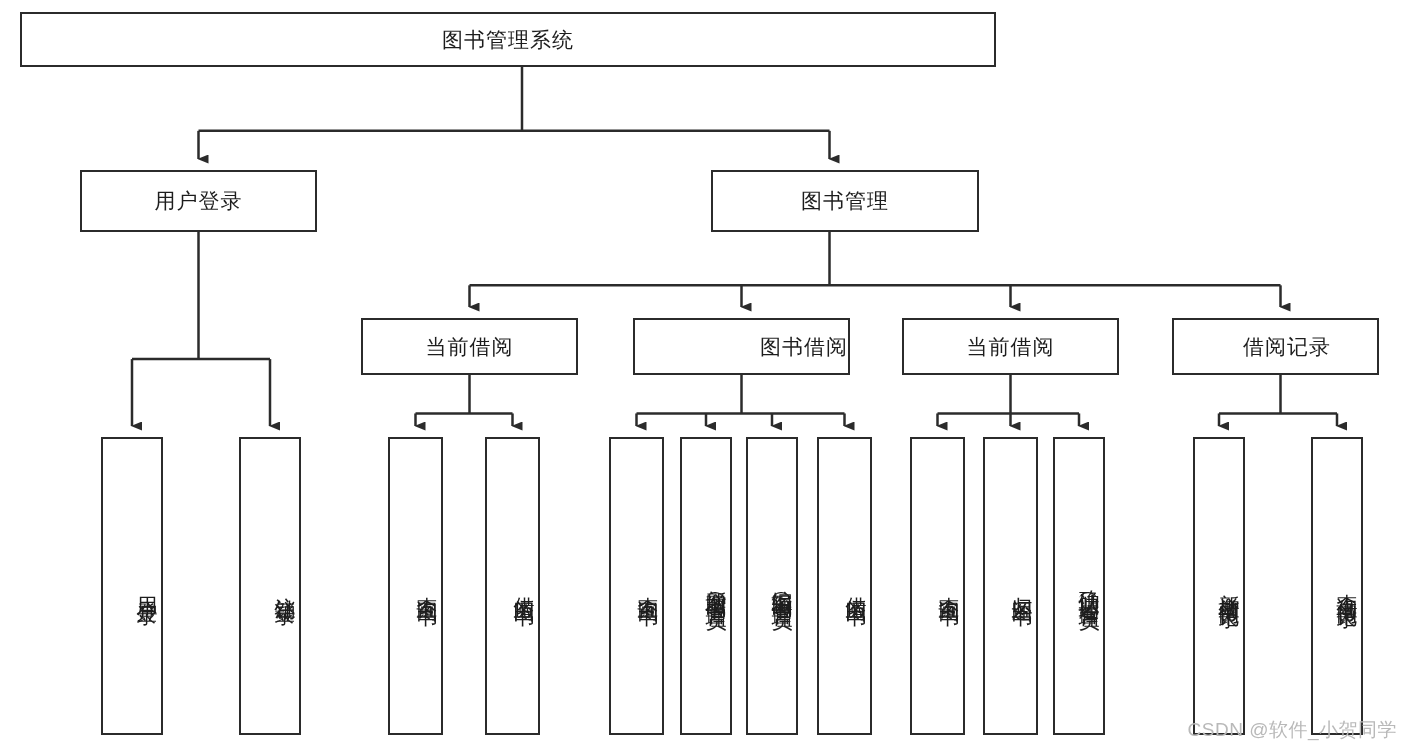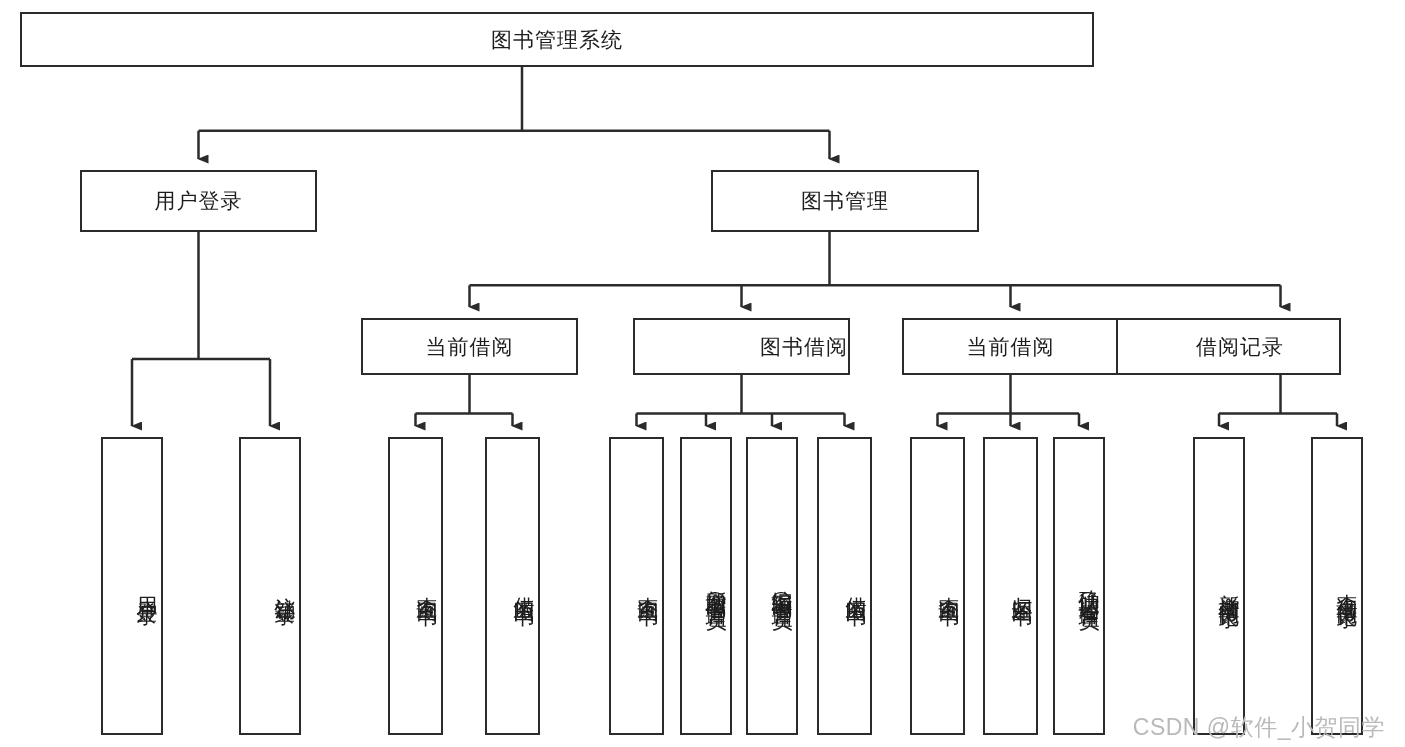--- a/index.html
+++ b/index.html
@@ -54,23 +54,23 @@
     justify-content: center;
   }
   .node.v .vtext {
     writing-mode: vertical-rl;
     text-orientation: upright;
     display: block;
     max-height: 100%;
   }
   .watermark {
     position: absolute;
-    right: 20px;
+    right: 8px;
     bottom: 4px;
-    font-size: 23px;
+    font-size: 19px;
     color: #b9b9b9;
     white-space: nowrap;
     letter-spacing: 0.5px;
   }
 </style>
 </head>
 <body>
 
 <div id="canvas">
 
@@ -110,41 +110,41 @@
         <line x1="937.5" y1="413.44" x2="937.5" y2="426" marker-end="url(#arrowhead)"></line>
         <line x1="1010.5" y1="413.44" x2="1010.5" y2="426" marker-end="url(#arrowhead)"></line>
         <line x1="1079" y1="413.44" x2="1079" y2="426" marker-end="url(#arrowhead)"></line>
         <line x1="1280.5" y1="375" x2="1280.5" y2="413.44"></line>
         <line x1="1219" y1="413.44" x2="1337" y2="413.44"></line>
         <line x1="1219" y1="413.44" x2="1219" y2="426" marker-end="url(#arrowhead)"></line>
         <line x1="1337" y1="413.44" x2="1337" y2="426" marker-end="url(#arrowhead)"></line>
       </g>
   </svg>
 
-  <div class="node root h" style="left: 20px; top: 12px; width: 1074px; height: 55px;">
+  <div class="node root h" style="left: 20px; top: 12px; width: 976px; height: 55px;">
     <span>图书管理系统</span>
   </div>
 
   <div class="node h" style="left: 80px; top: 170px; width: 237px; height: 62px;">
     <span>用户登录</span>
   </div>
   <div class="node h" style="left: 711px; top: 170px; width: 268px; height: 62px;">
     <span>图书管理</span>
   </div>
 
   <div class="node h" style="left: 361px; top: 318px; width: 217px; height: 57px;">
     <span>当前借阅</span>
   </div>
   <div class="node h" style="left: 633px; top: 318px; width: 217px; height: 57px; justify-content: flex-end;">
     <span>图书借阅</span>
   </div>
   <div class="node h" style="left: 902px; top: 318px; width: 217px; height: 57px; align-items: center;">
     <span>当前借阅</span>
   </div>
-  <div class="node h" style="left: 1116px; top: 318px; width: 225px; height: 57px; padding-left: 23px;">
+  <div class="node h" style="left: 1172px; top: 318px; width: 207px; height: 57px; padding-left: 23px;">
     <span>借阅记录</span>
   </div>
 
   <div class="node v" style="left: 101px; top: 437px; width: 62px; height: 298px;">
     <span class="vtext">用户登录</span>
   </div>
   <div class="node v" style="left: 239px; top: 437px; width: 62px; height: 298px;">
     <span class="vtext">注销登录</span>
   </div>
 

